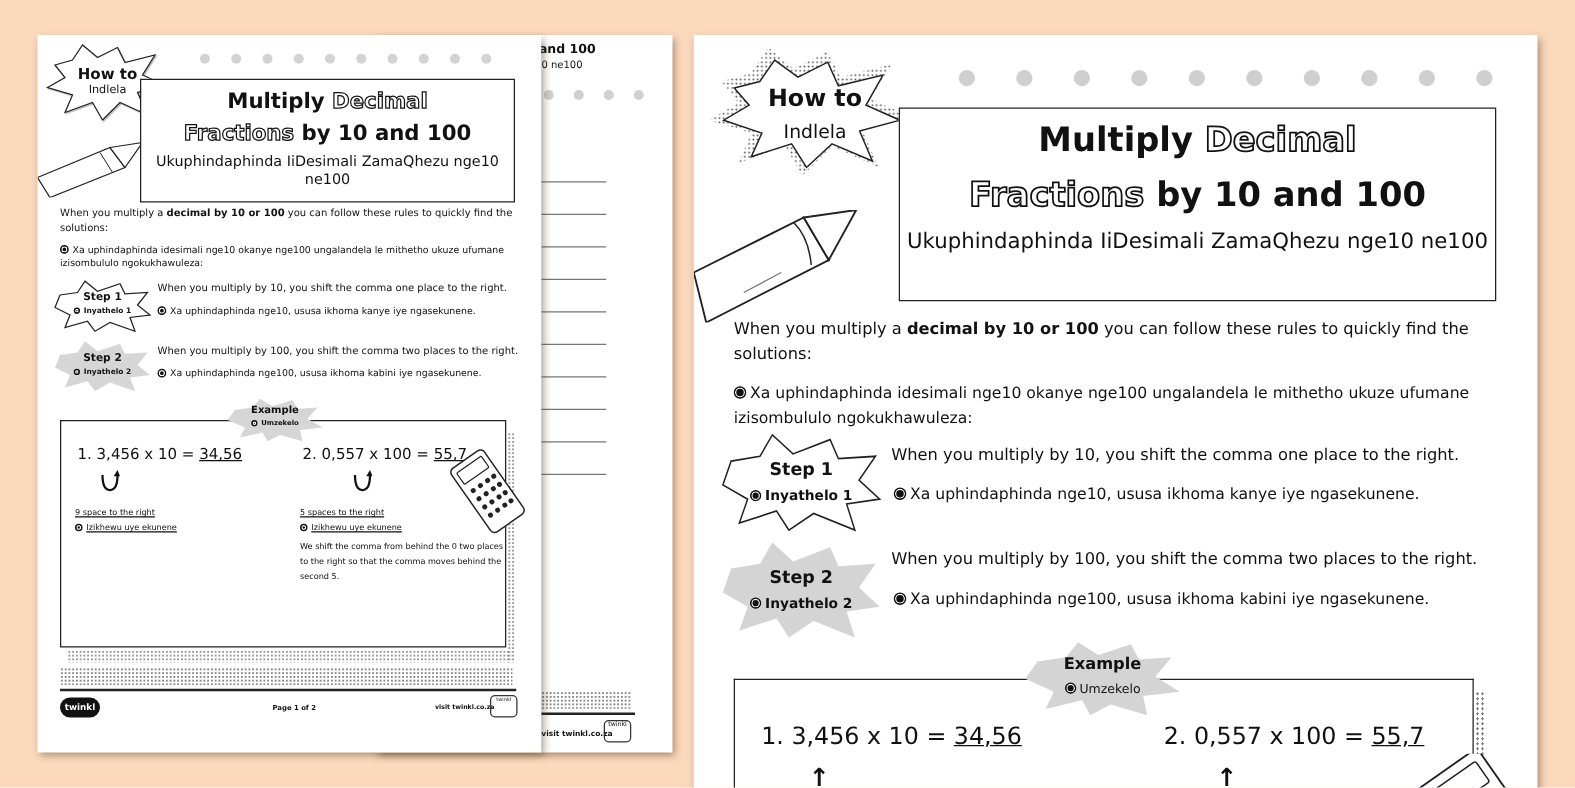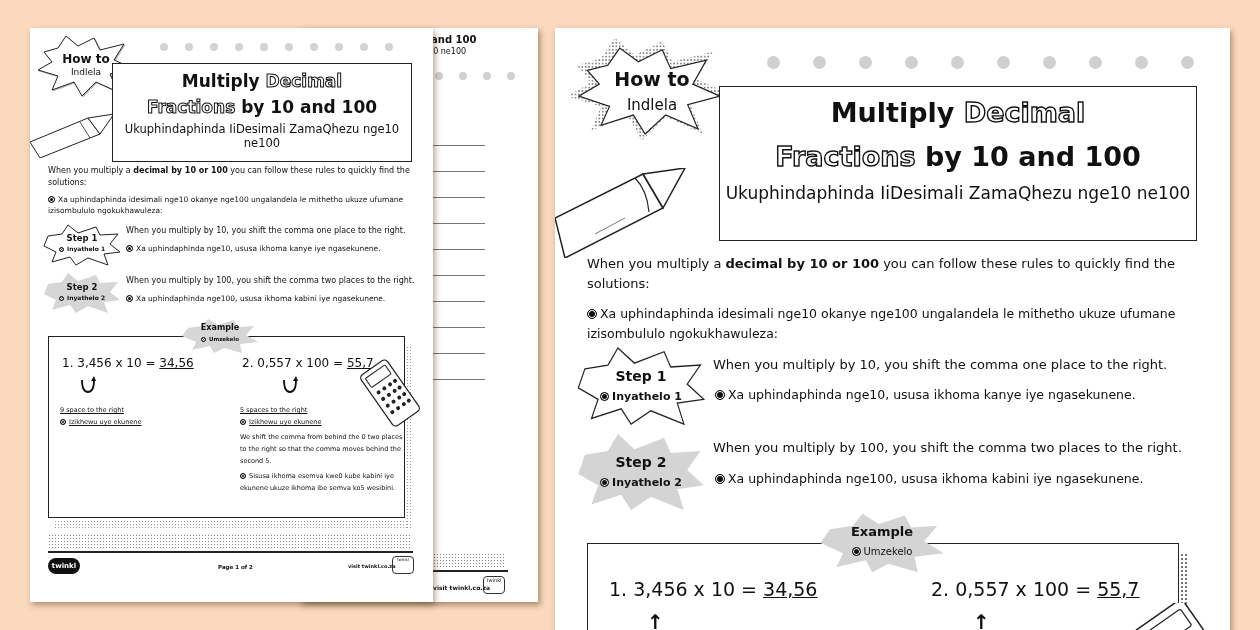--- a/index.html
+++ b/index.html
@@ -191,21 +191,20 @@
     </svg>
 
   <div class="ex-col" style="left:30px;">
     <div class="head">9 space to the right</div>
     <div class="head"><span class="xh-dot" style="width:6px;height:6px;"></span><span>Izikhewu uye ekunene</span></div>
   </div>
   <div class="ex-col" style="left:210px;">
     <div class="head">5 spaces to the right</div>
     <div class="head"><span class="xh-dot" style="width:6px;height:6px;"></span><span>Izikhewu uye ekunene</span></div>
     <p>We shift the comma from behind the 0 two places to the right so that the comma moves behind the second 5.</p>
-    <p><span class="xh-dot" style="width:6px;height:6px;"></span><span>Sisusa ikhoma esemva kwe0 kube kabini iye ekunene ukuze ikhoma ibe semva ko5 wesibini.</span></p>
   </div>
 
   <svg style="position:absolute; left:330px; top:330px;" width="60" height="70" viewBox="0 0 60 70">
     <g transform="rotate(-35 30 35)">
       <rect x="14" y="4" width="32" height="62" rx="4" fill="#fff" stroke="#222" stroke-width="1.2"></rect>
       <rect x="18" y="9" width="24" height="11" rx="1" fill="#fff" stroke="#222" stroke-width="1"></rect>
       <g fill="#222">
         <circle cx="21" cy="28" r="2"></circle>
           <circle cx="28" cy="28" r="2"></circle>
           <circle cx="35" cy="28" r="2"></circle>

